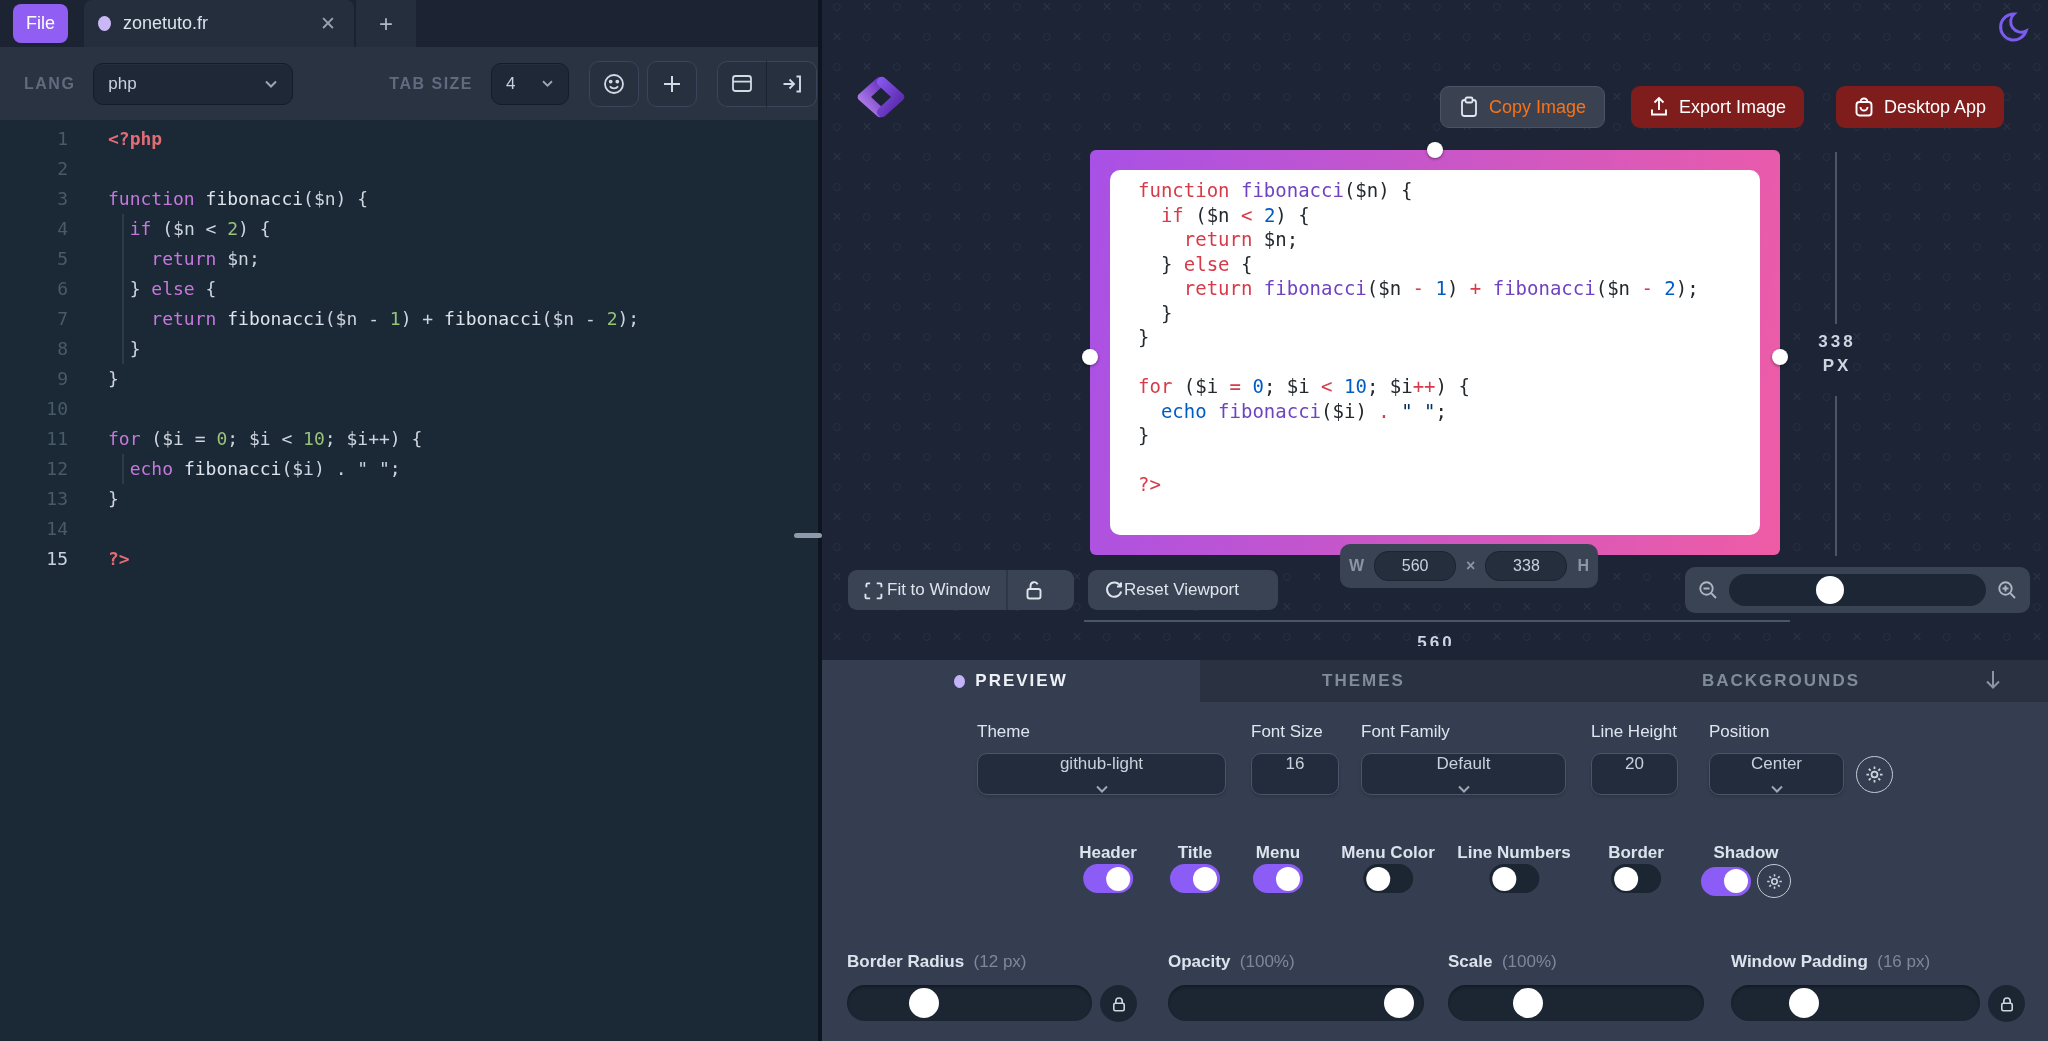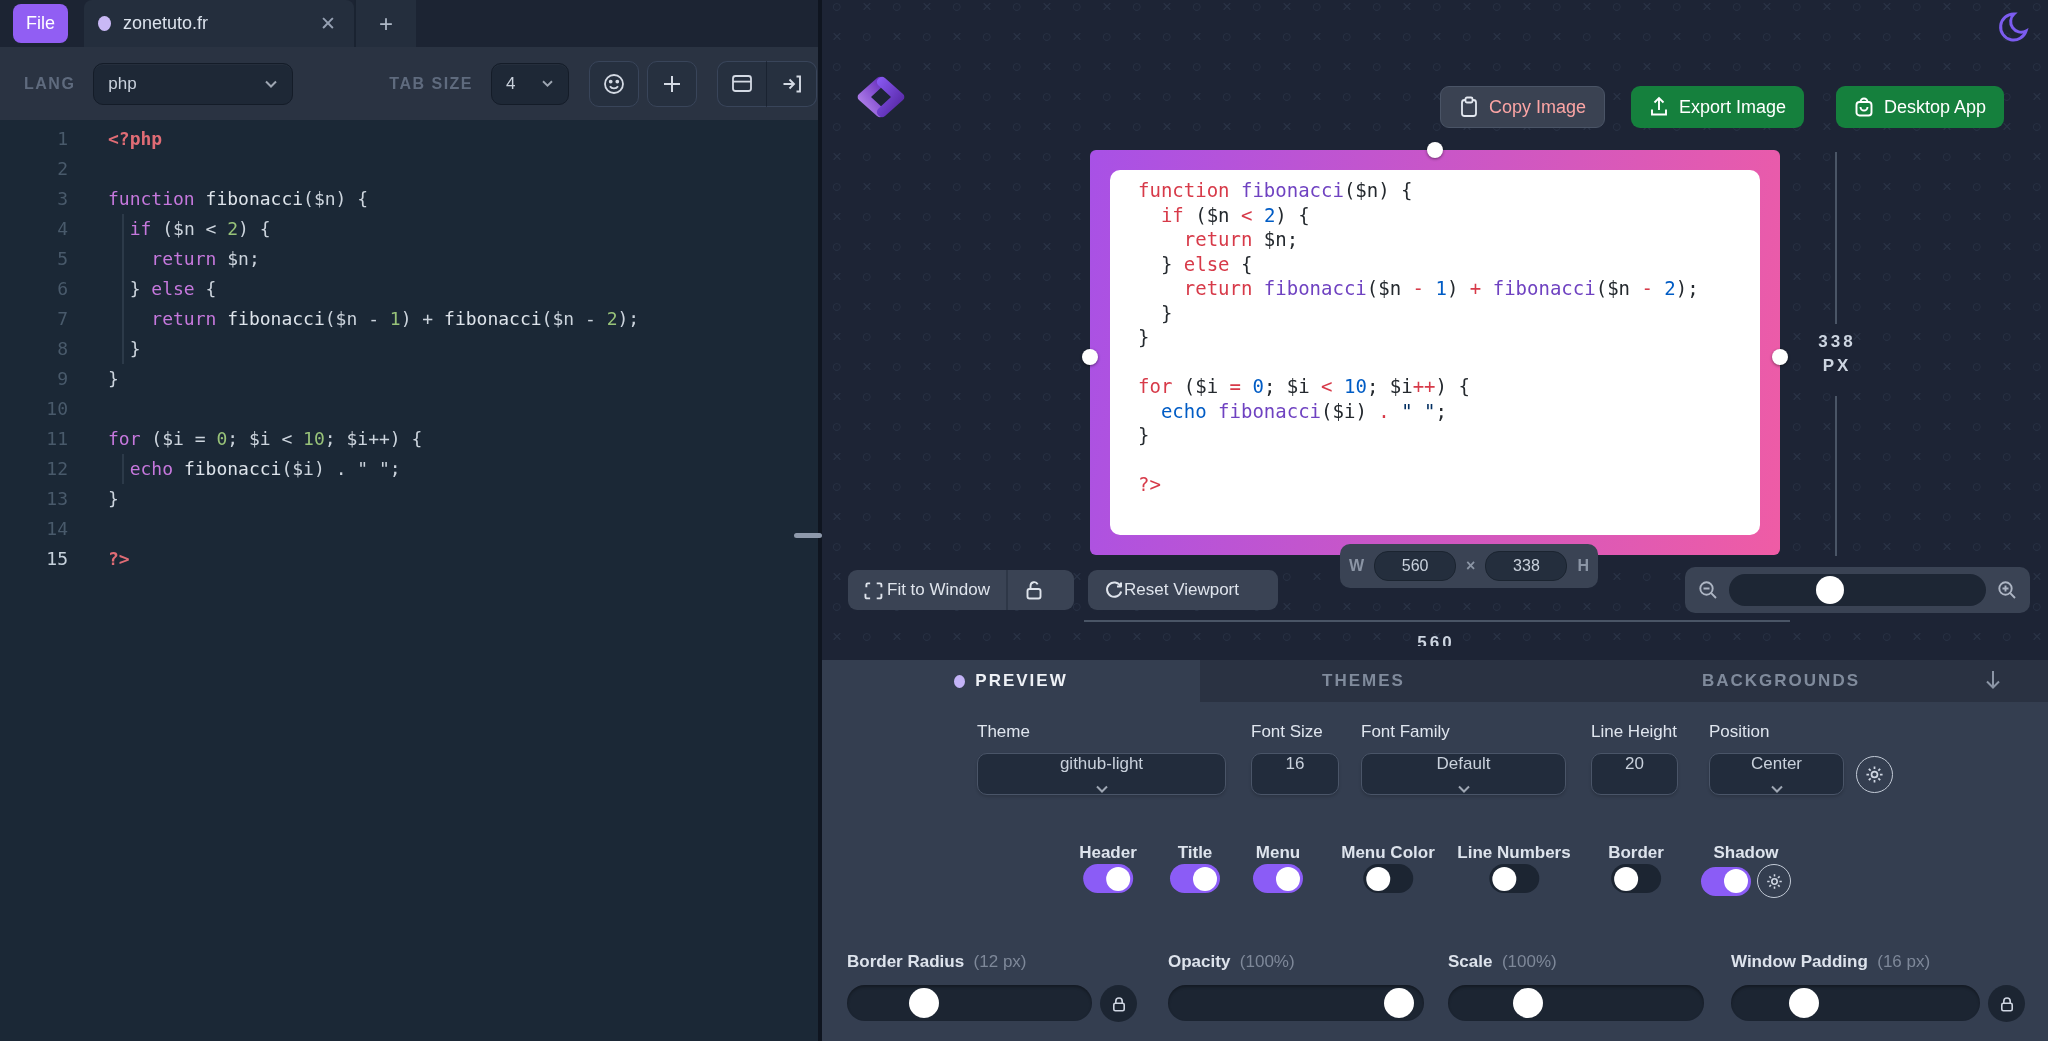--- a/index.html
+++ b/index.html
@@ -39,22 +39,22 @@
   
   #canvas { position:absolute; left:822px; top:0; width:1226px; height:660px; background:#1d2435; overflow:hidden; }
   #pattern { position:absolute; inset:0; color:#2b3447; }
   .pat-row { position:absolute; left:0; white-space:nowrap; font-size:17px; line-height:30px; }
   .pat-row span { display:inline-block; width:30px; text-align:center; }
 
   #logo { position:absolute; left:28px; top:64px; }
   #moon-btn { position:absolute; right:10px; top:4px; width:50px; height:46px; display:flex; align-items:center; justify-content:center; cursor:pointer; }
 
   .action-btn { position:absolute; top:86px; height:42px; border-radius:9px; display:flex; align-items:center; gap:10px; padding:0 18px; font-size:18px; cursor:pointer; }
-  .action-dark { background:#3a4252; border:1px solid #4a5466; color:#fca5a5; }
-  .action-purple { background:#15803d; color:#fff; }
+  .action-dark { background:#3a4252; border:1px solid #4a5466; color:#f97316; }
+  .action-purple { background:#7f1d1d; color:#fff; }
 
   
   #card { position:absolute; left:268px; top:150px; width:690px; height:405px; border-radius:6px; padding:20px; }
   #pv-window { width:100%; height:100%; background:#fff; border-radius:10px; overflow:hidden; display:flex; flex-direction:column; }
   #pv-header { height:43px; background:#f8f9fb; border-bottom:1px solid #ebedf0; display:flex; align-items:center; padding:0 18px; position:relative; flex:0 0 43px; }
   .traffic { width:13px; height:13px; border-radius:50%; background:#d6d9de; margin-right:9px; }
   #pv-title { position:absolute; left:0; right:0; text-align:center; color:#9aa1ab; font-size:17px; }
   #pv-code { flex:1; padding:8px 0 0 28px; font-size:19px; line-height:24.5px; overflow:hidden; }
   .pv-row { white-space:pre; height:24.5px; }
   .pv .tk-kw, .pv .tk-op, .pv .tk-tag { color:#d73a49; }

